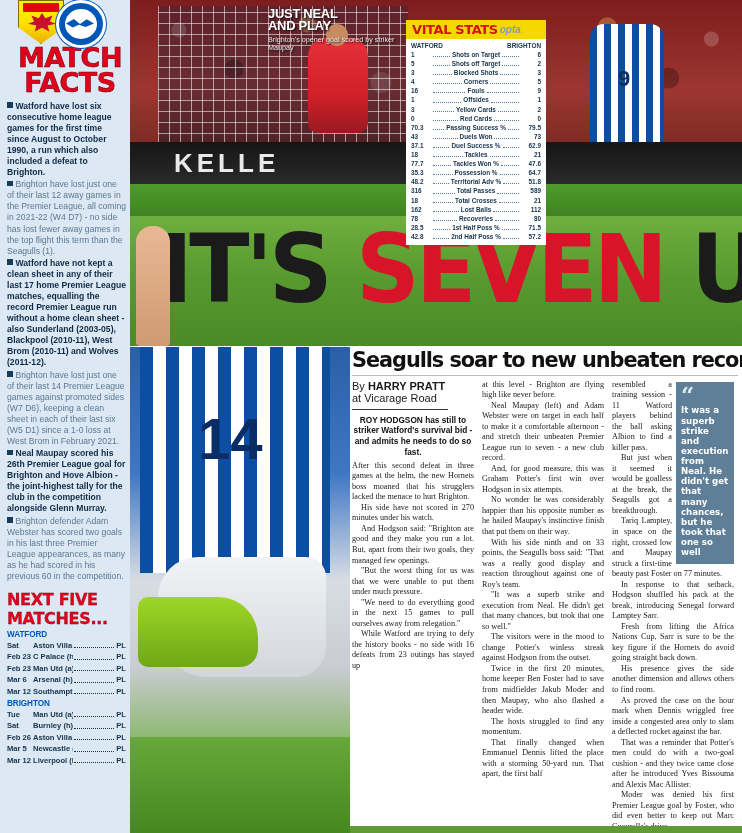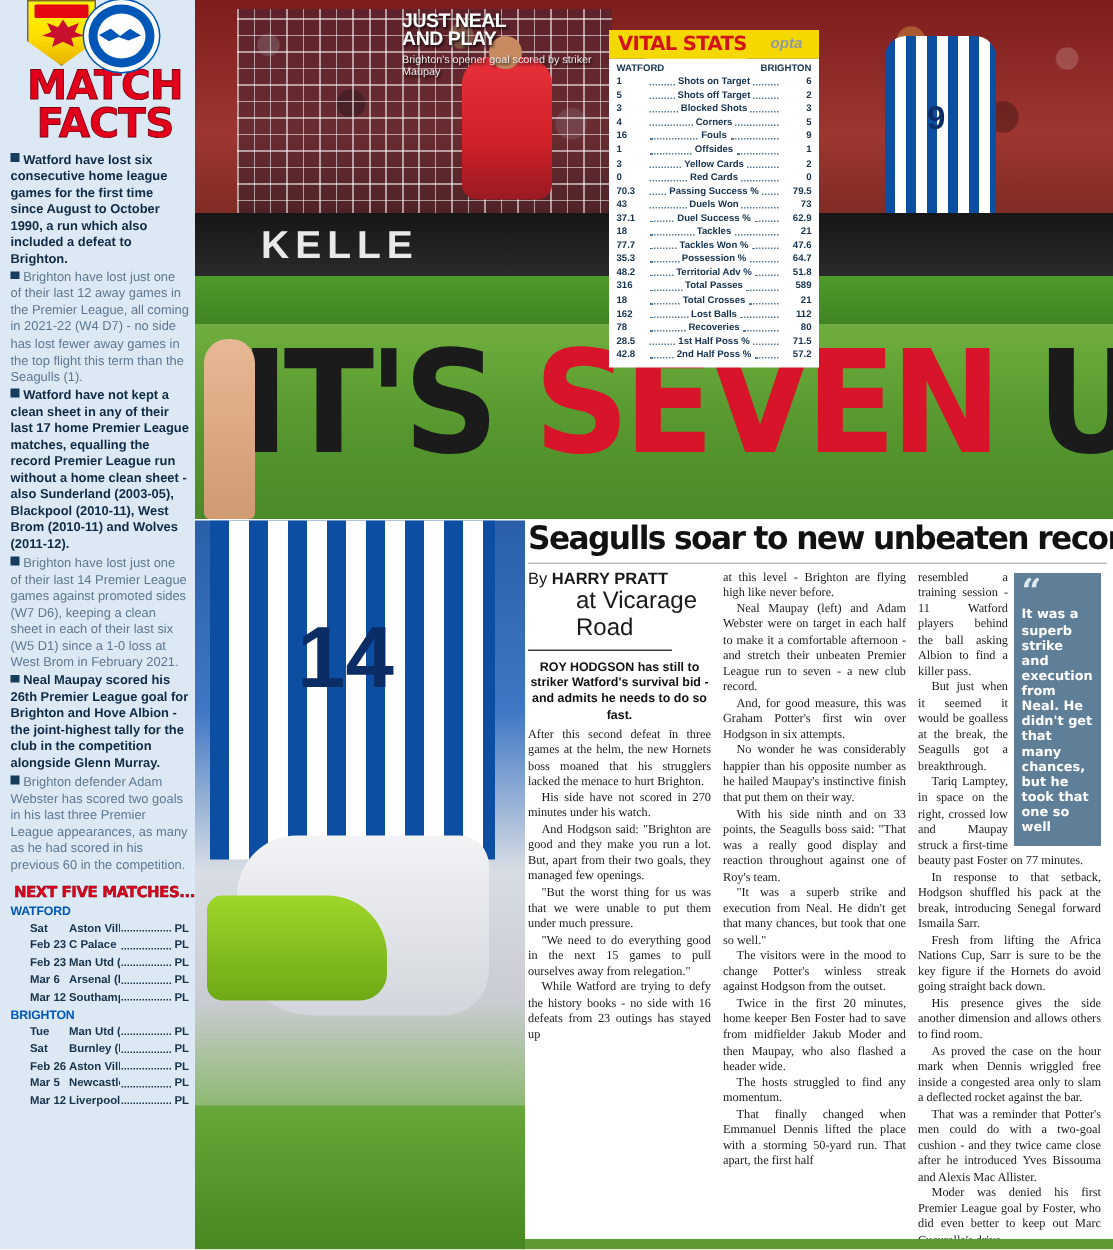--- a/index.html
+++ b/index.html
@@ -52,26 +52,26 @@
     -webkit-text-stroke: 0.6px #7a0010;
     margin-top: 2px; padding-bottom: 5px; margin-left: 10px;
   }
   .mf-body { padding: 0 4px 2px 7px; }
   .fact { font-size: 8.6px; line-height: 1.29; color: #0f2a44; margin-bottom: 1px; text-align: left; }
   .fact.bold { font-weight: bold; }
   .fact.faded { color: #5d7790; font-weight: normal; }
   .sq { display:inline-block; width:5.5px; height:5.5px; background:#163d5c; margin-right:3px; vertical-align: 1px; }
 
   .nfm-head {
-    color:#e3001b; font-weight:900; font-size:10px; letter-spacing:-0.3px;
-    font-family:"DejaVu Sans", sans-serif; margin: 5px 0 2px 7px; text-align: right;
+    color:#e3001b; font-weight:900; font-size:16px; letter-spacing:-0.3px;
+    font-family:"DejaVu Sans", sans-serif; margin: 5px 0 2px 7px;
     -webkit-text-stroke:0.3px #7a0010;
   }
   .team-head { color:#0057b8; font-weight:900; font-size:8.2px; margin:2px 0 1px 7px; letter-spacing:-0.1px; }
-  .fx-row { display:flex; font-size:7.6px; color:#16324a; line-height:1.5; padding-left:20px; padding-right:4px; font-weight:bold; }
+  .fx-row { display:flex; font-size:7.6px; color:#16324a; line-height:1.5; padding-left:7px; padding-right:4px; font-weight:bold; }
   .fx-date { width:26px; flex:none; }
   .fx-opp { flex:1; white-space:nowrap; overflow:hidden; }
   .fx-dots { flex:1; border-bottom:1px dotted #16324a; margin:0 2px 3px 1px; }
   .fx-comp { flex:none; }
 
   
   .photo-top {
     position:absolute; left:130px; top:0; width:612px; height:222px;
     background:
       linear-gradient(180deg,#8d1b1b 0%, #a83232 18%, #b54a3a 30%, #9c3a2c 44%, #6d2a22 58%, #caa84e 74%, #b08c2e 100%);
@@ -138,21 +138,21 @@
     position:absolute; left:406px; top:20px; width:140px; z-index: 30;
   }
   .vital-head {
     background:#f4d800; height:19px; display:flex; align-items:center;
     padding:0 6px; position:relative;
   }
   .vital-head .vt {
     color:#d4121a; font-weight:900; font-size:13px; letter-spacing:-0.4px;
     font-family:"DejaVu Sans", sans-serif;
   }
-  .vital-head .opta { color:#8f9aa6; font-weight:bold; font-size:10px; margin-left:16px; font-style:italic;}
+  .vital-head .opta { color:#8f9aa6; font-weight:bold; font-size:10px; margin-left:2px; font-style:italic;}
   .vital-body { background:#ffffff; padding:3px 5px 4px 5px; }
   .vs-teams { display:flex; justify-content:space-between; font-size:6.4px; font-weight:900; color:#15324d; margin-bottom:1px; }
   .vs-row { display:flex; align-items:flex-end; font-size:6.4px; color:#15324d; line-height:1.42; font-weight:bold; }
   .vs-l { width:20px; flex:none; text-align:left; }
   .vs-dot { flex:1; border-bottom:1px dotted #5a7a94; margin:0 2px 2px 2px; }
   .vs-lab { flex:none; white-space:nowrap; }
   .vs-r { width:20px; flex:none; text-align:right; }
 
   
   .headline {
@@ -182,21 +182,21 @@
   .art-head {
     font-family:"DejaVu Sans", sans-serif; font-weight:bold; font-size:21.5px;
     color:#111; letter-spacing:-1.1px; line-height:1.05; white-space:nowrap;
     transform: scaleX(0.97); transform-origin:left center; margin-bottom:3px;
   }
   .rule { height:1px; background:#bbb; margin: 2px 0 4px 0; }
   .cols { display:flex; gap:8px; }
   .col { width:122px; }
   .byline { font-size:11px; color:#1a1a1a; line-height:1.14; }
   .byline b { font-weight:900; }
-  .byline .ven { font-size:16px;margin-left:32px; }
+  .byline .ven { font-size:11px; }
   .byline-rule { height:1px; background:#3a3a3a; margin:4px 0 5px 0; width:96px; }
   .standfirst {
     font-weight:bold; font-size:8.3px; line-height:1.3; color:#111;
     text-align:center; margin-bottom:3px;
   }
   .p { font-family:"Liberation Serif", serif; font-size:8.2px; line-height:1.285; color:#1a1a1a; text-align:justify; text-indent:9px; }
   .p.noind { text-indent:0; }
   .quote-box {
     float:right; width:58px; margin: 2px 0 2px 4px;
     background:#5f7f99; color:#ffffff; padding:6px 5px 7px 5px;
@@ -472,21 +472,21 @@
 
       <div class="col">
         <div class="quote-box">
           <div class="quote-mark">“</div>
           <div class="quote-txt">It was a superb strike and execution from Neal. He didn't get that many chances, but he took that one so well</div>
         </div>
         <div id="col3">
             <p class="p noind">resembled a training session - 11 Watford players behind the ball asking Albion to find a killer pass.</p>
             <p class="p">But just when it seemed it would be goalless at the break, the Seagulls got a breakthrough.</p>
             <p class="p">Tariq Lamptey, in space on the right, crossed low and Maupay struck a first-time beauty past Foster on 77 minutes.</p>
-            <p class="p">In response to that setback, Hodgson shuffled his pack at the break, introducing Senegal forward Ismaila Sarr.</p>
+            <p class="p">In response to that setback, Hodgson shuffled his pack at the break, introducing Senegal forward Lamptey Sarr.</p>
             <p class="p">Fresh from lifting the Africa Nations Cup, Sarr is sure to be the key figure if the Hornets do avoid going straight back down.</p>
             <p class="p">His presence gives the side another dimension and allows others to find room.</p>
             <p class="p">As proved the case on the hour mark when Dennis wriggled free inside a congested area only to slam a deflected rocket against the bar.</p>
             <p class="p">That was a reminder that Potter's men could do with a two-goal cushion - and they twice came close after he introduced Yves Bissouma and Alexis Mac Allister.</p>
             <p class="p">Moder was denied his first Premier League goal by Foster, who did even better to keep out Marc Cucurella's drive.</p>
             <p class="p">There was, however, no stopping Webster wrapping up the points on 82 minutes.</p>
           </div>
       </div>
 
     </div>

